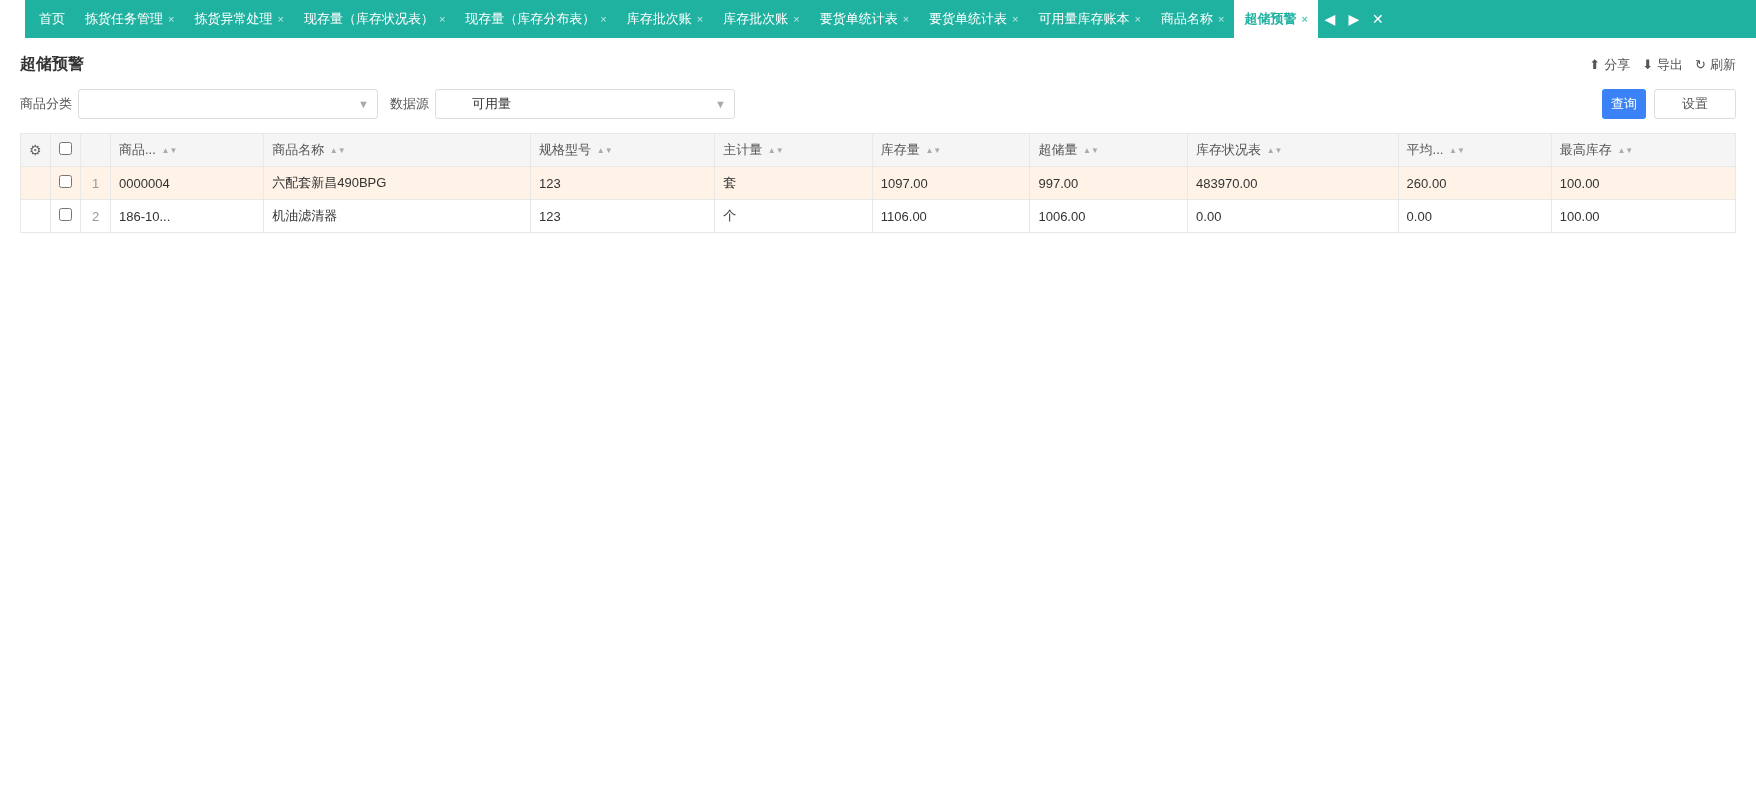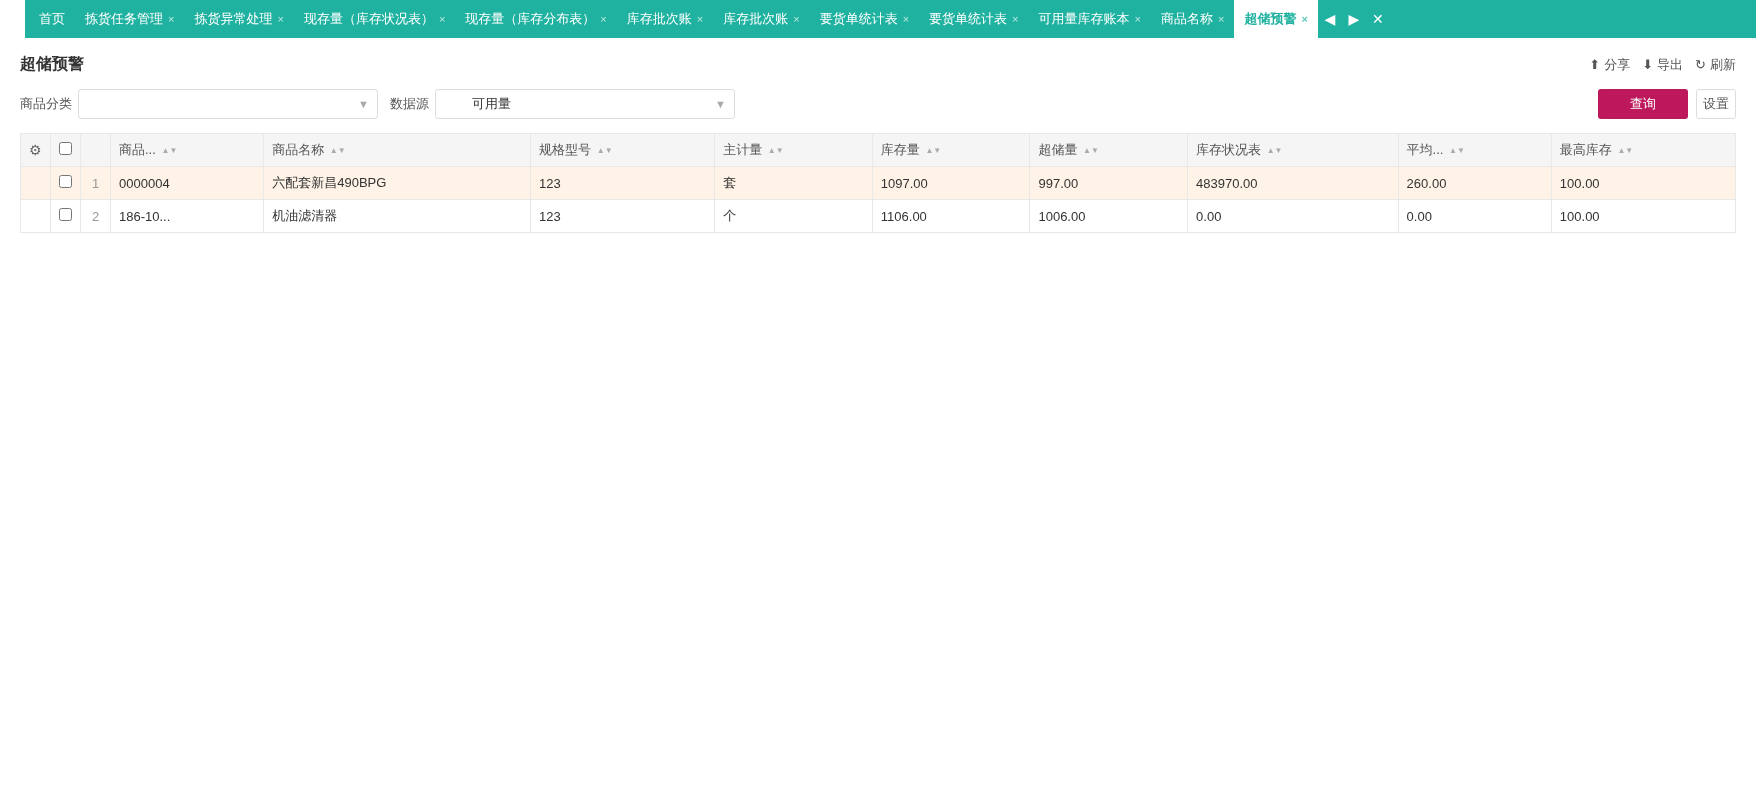--- a/index.html
+++ b/index.html
@@ -111,35 +111,35 @@
       background: #fff;
       cursor: pointer;
       height: 30px;
       justify-content: space-between;
       font-size: 13px;
       color: #333;
     }
     .filter-select .chevron { color: #aaa; font-size: 11px; }
 
     .btn-query {
-      background: #be185d;
+      background: #3b82f6;
       color: #fff;
       border: none;
       border-radius: 3px;
-      padding: 5px 32px;
+      padding: 5px 9px;
       cursor: pointer;
       font-size: 13px;
       height: 30px;
     }
     .btn-settings {
       background: #fff;
       color: #555;
       border: 1px solid #ddd;
       border-radius: 3px;
-      padding: 5px 6px;
+      padding: 5px 27px;
       cursor: pointer;
       font-size: 13px;
       height: 30px;
     }
 
     .filter-right-btns {
       margin-left: auto;
       display: flex;
       gap: 8px;
     }

